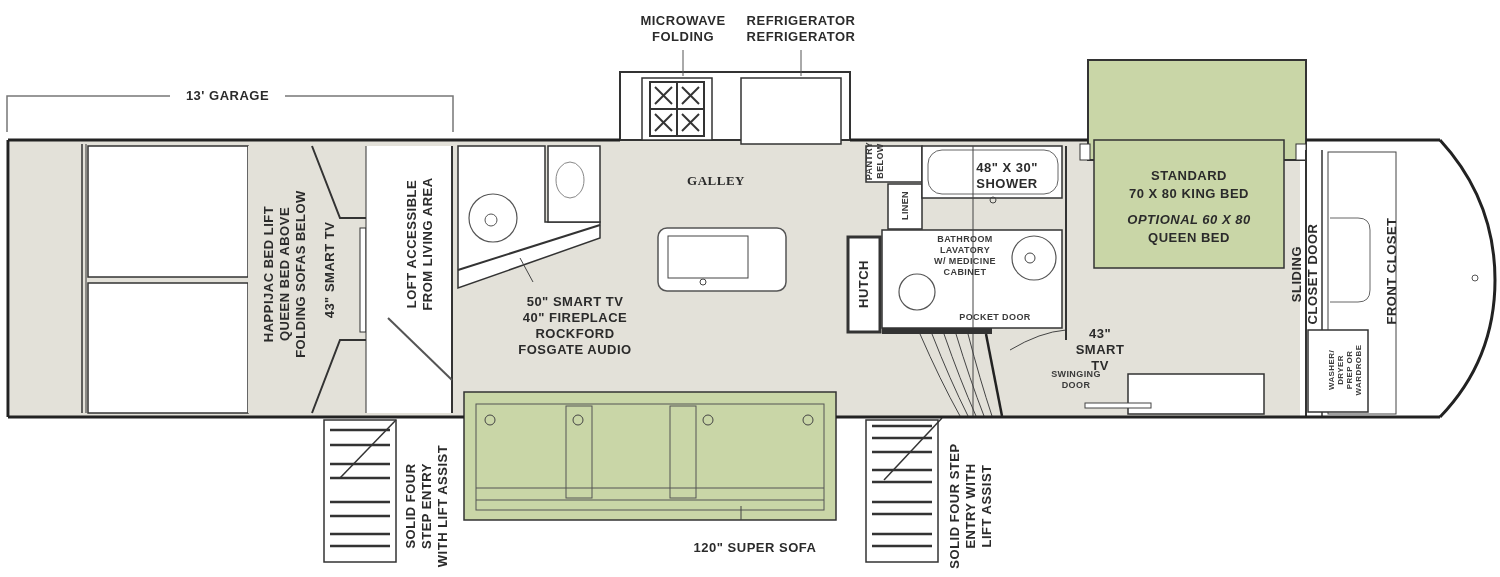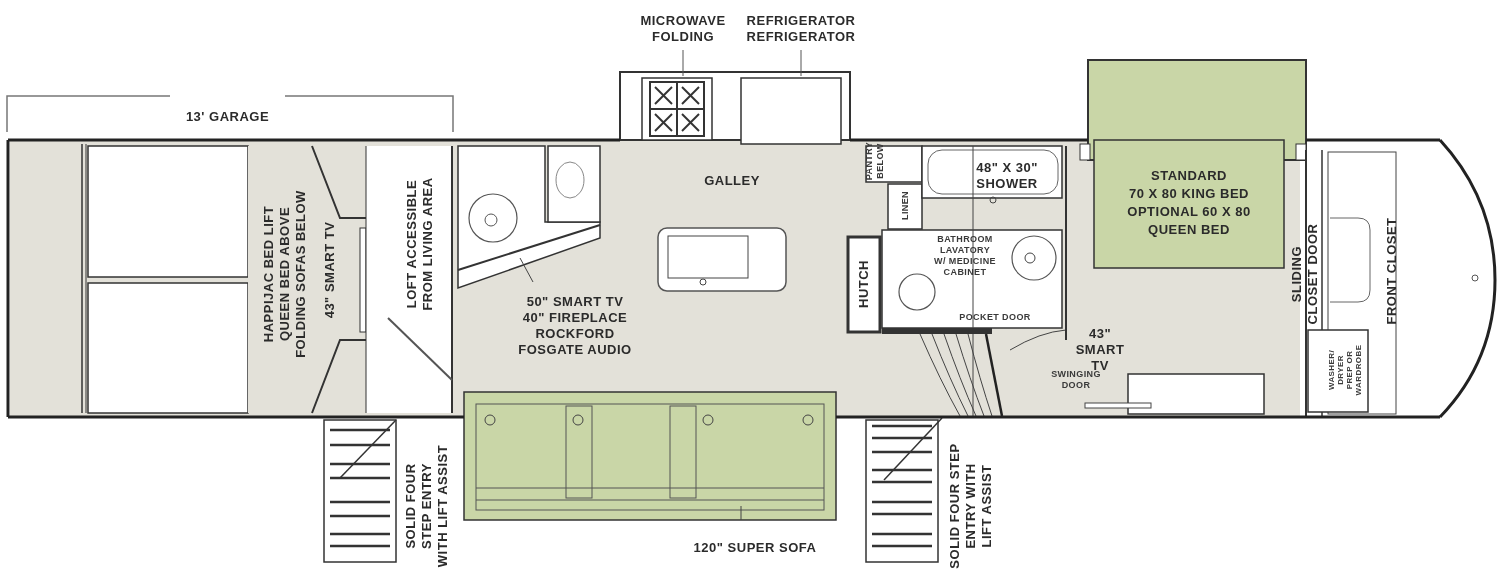--- a/index.html
+++ b/index.html
@@ -154,32 +154,32 @@
     <polyline points="8,140 620,140"></polyline>
     <polyline points="850,140 1088,140"></polyline>
     <polyline points="1306,140 1440,140"></polyline>
     <path d="M1440,140 Q1495,200 1495,280 Q1495,360 1440,417"></path>
     <polyline points="8,417 464,417"></polyline>
     <polyline points="836,417 1440,417"></polyline>
     <line x1="8" y1="140" x2="8" y2="417"></line>
   </g>
 </svg>
 
-<div class="lbl" style="left:170px;top:88px;width:115px;margin-top:21px;">13' GARAGE</div>
+<div class="lbl" style="left:170px;top:88px;width:115px;">13' GARAGE</div>
 
 <div class="lbl" style="left:628px;top:13px;width:110px;">
   <span class="line">MICROWAVE</span>
     <span class="line">FOLDING</span>
 </div>
 <div class="lbl" style="left:738px;top:13px;width:126px;">
   <span class="line">REFRIGERATOR</span>
     <span class="line">REFRIGERATOR</span>
 </div>
 
-<div class="lbl" style="left:692px;top:173px;width:80px;">GALLEY</div>
+<div class="lbl" style="left:676px;top:173px;width:80px;font-family:Liberation Serif, serif;">GALLEY</div>
 
 <div class="lbl v" style="left:190px;top:250px;width:190px;">
   <span class="line">HAPPIJAC BED LIFT</span>
     <span class="line">QUEEN BED ABOVE</span>
     <span class="line">FOLDING SOFAS BELOW</span>
 </div>
 <div class="lbl v" style="left:270px;top:262px;width:120px;">43" SMART TV</div>
 
 <div class="lbl v" style="left:345px;top:228px;width:150px;">
   <span class="line">LOFT ACCESSIBLE</span>
@@ -212,21 +212,21 @@
 </div>
 <div class="lbl-sm" style="left:950px;top:312px;width:90px;">POCKET DOOR</div>
 <div class="lbl-sm" style="left:1010px;top:369px;width:60px;margin-left:36px;">
   <span class="line">SWINGING</span>
     <span class="line">DOOR</span>
 </div>
 
 <div class="lbl" style="left:1104px;top:167px;width:170px;line-height:18px;">
   <span class="line">STANDARD</span>
     <span class="line">70 X 80 KING BED</span>
-    <span class="line" style="">OPTIONAL 60 X 80</span>
+    <span class="line" style="margin-top:8px;font-style:italic;">OPTIONAL 60 X 80</span>
     <span class="line">QUEEN BED</span>
 </div>
 
 <div class="lbl" style="left:1070px;top:326px;width:60px;">
   <span class="line">43"</span>
     <span class="line">SMART</span>
     <span class="line">TV</span>
 </div>
 
 <div class="lbl v" style="left:1250px;top:258px;width:110px;">

